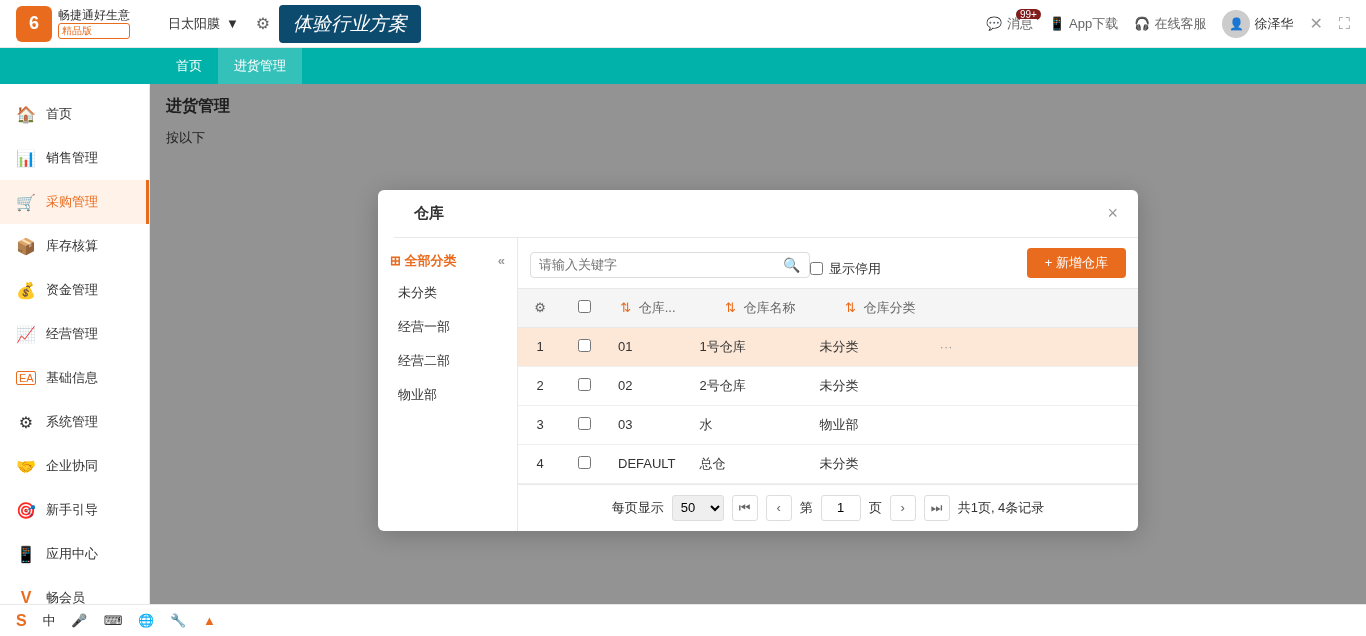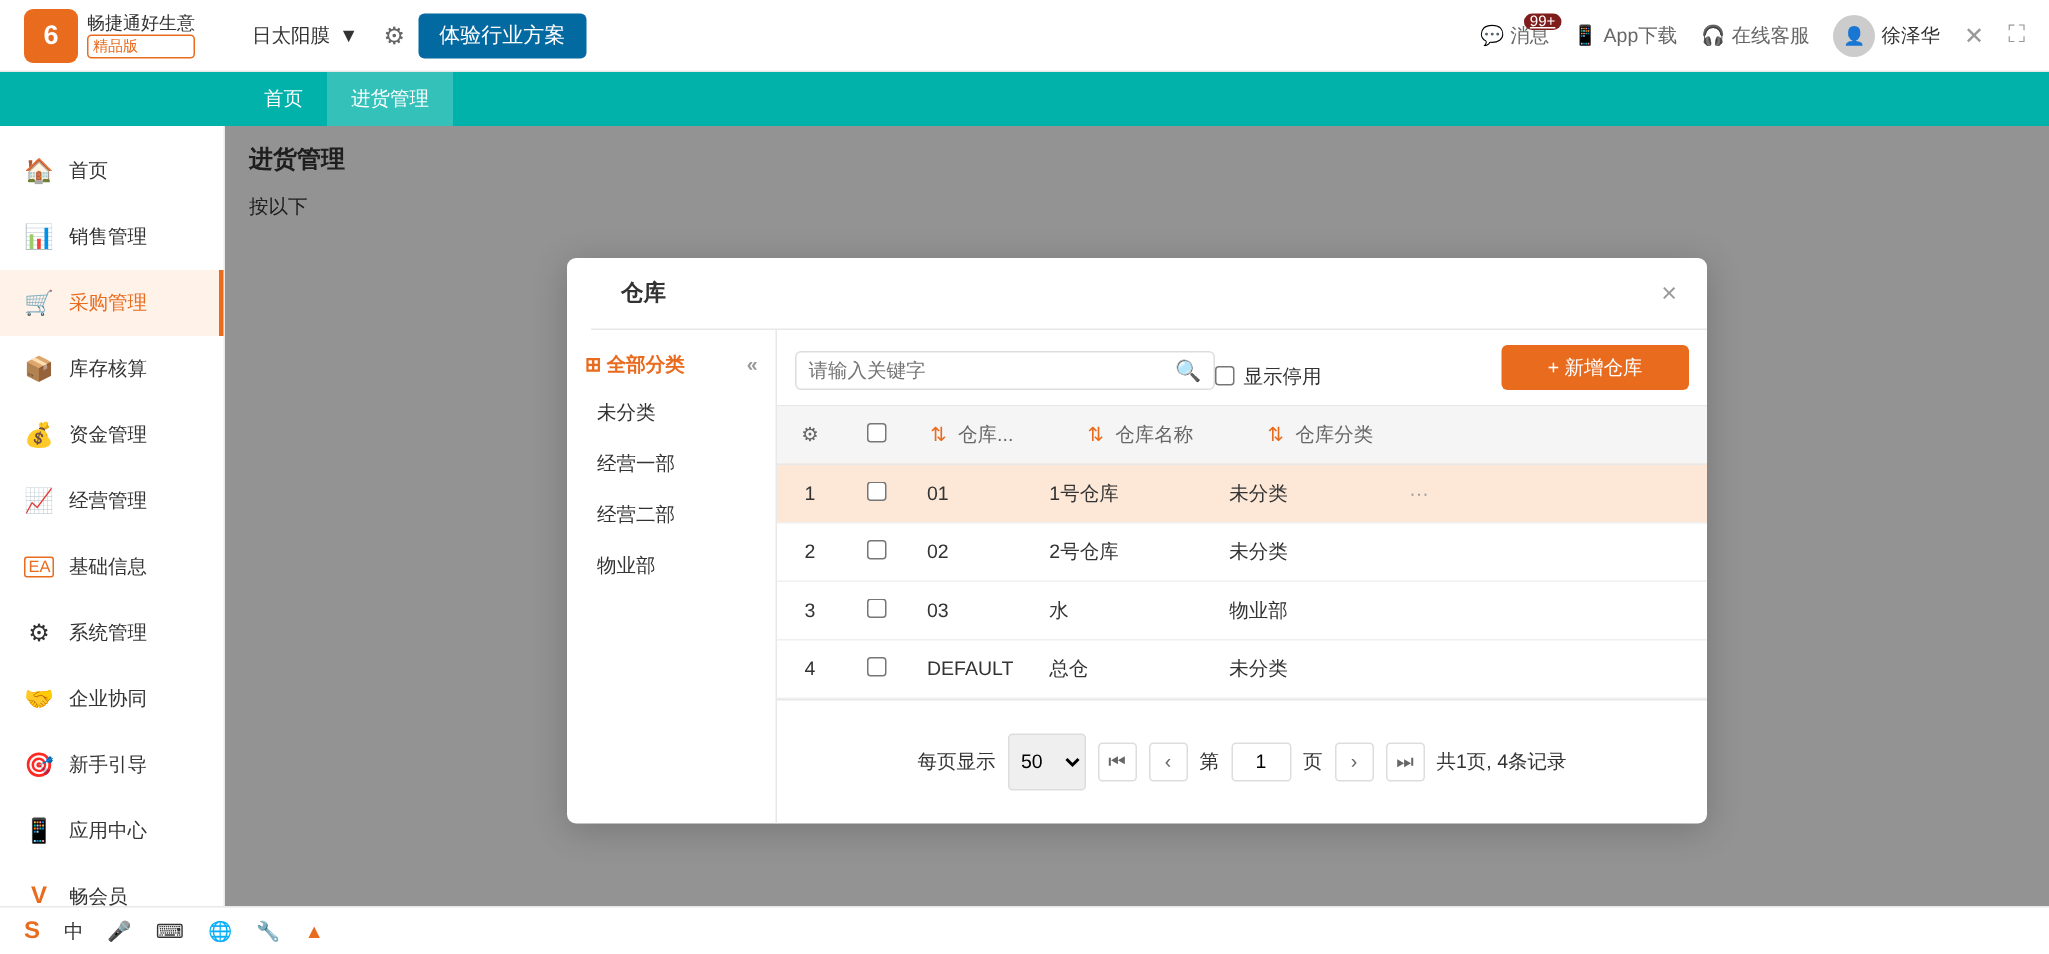--- a/index.html
+++ b/index.html
@@ -38,27 +38,28 @@
       padding: 4px 8px; border-radius: 4px;
     }
 
     .topbar-gear {
       width: 32px; height: 32px;
       display: flex; align-items: center; justify-content: center;
       color: #666; cursor: pointer; font-size: 16px;
     }
 
     .topbar-btn-experience {
-      background: #0369a1;
+      background: #0c4a6e;
       color: #fff;
       border: none;
       border-radius: 4px;
       padding: 6px 14px;
       cursor: pointer;
-      font-size: 14px;
+      font-size: 19px;
+      font-style: italic;
     }
 
     .topbar-right {
       margin-left: auto;
       display: flex;
       align-items: center;
       gap: 16px;
     }
 
     .topbar-icon-group {
@@ -222,21 +223,21 @@
 
     .checkbox-label {
       display: flex; align-items: center; gap: 6px; color: #333; font-size: 13px;
     }
     .add-btn {
       margin-left: auto;
       background: #e96b1e;
       color: #fff;
       border: none;
       border-radius: 4px;
-      padding: 6px 31px;
+      padding: 6px 18px;
       cursor: pointer;
       font-size: 13px;
       white-space: nowrap;
     }
 
     
     .modal-table { flex: 1; overflow: auto; }
     table { width: 100%; border-collapse: collapse; }
     thead tr { background: #f5f5f5; }
     th {
@@ -260,21 +261,21 @@
     .sort-icon { color: #e96b1e; margin-right: 4px; }
 
     .col-settings { width: 44px; text-align: center; }
     .col-check { width: 44px; text-align: center; }
     .col-code { width: 80px; }
     .col-name { width: 120px; }
     .col-category { width: 120px; }
 
     
     .modal-pagination {
-      padding: 22px 12px;
+      padding: 10px 12px;
       display: flex;
       align-items: center;
       justify-content: center;
       gap: 8px;
       border-top: 1px solid #e8e8e8;
       color: #333;
       font-size: 13px;
     }
     .page-btn {
       width: 26px; height: 26px;
@@ -286,21 +287,21 @@
       font-size: 13px; color: #666;
     }
     .page-input {
       width: 40px; height: 26px;
       border: 1px solid #ddd;
       border-radius: 3px;
       text-align: center;
       font-size: 13px;
     }
     .page-select {
-      height: 38px; border: 1px solid #ddd; border-radius: 3px;
+      height: 26px; border: 1px solid #ddd; border-radius: 3px;
       font-size: 13px; padding: 0 4px;
     }
 
     
     .modal-footer {
       padding: 12px 20px;
       border-top: 1px solid #e8e8e8;
       display: flex;
       justify-content: flex-end;
       gap: 12px;

